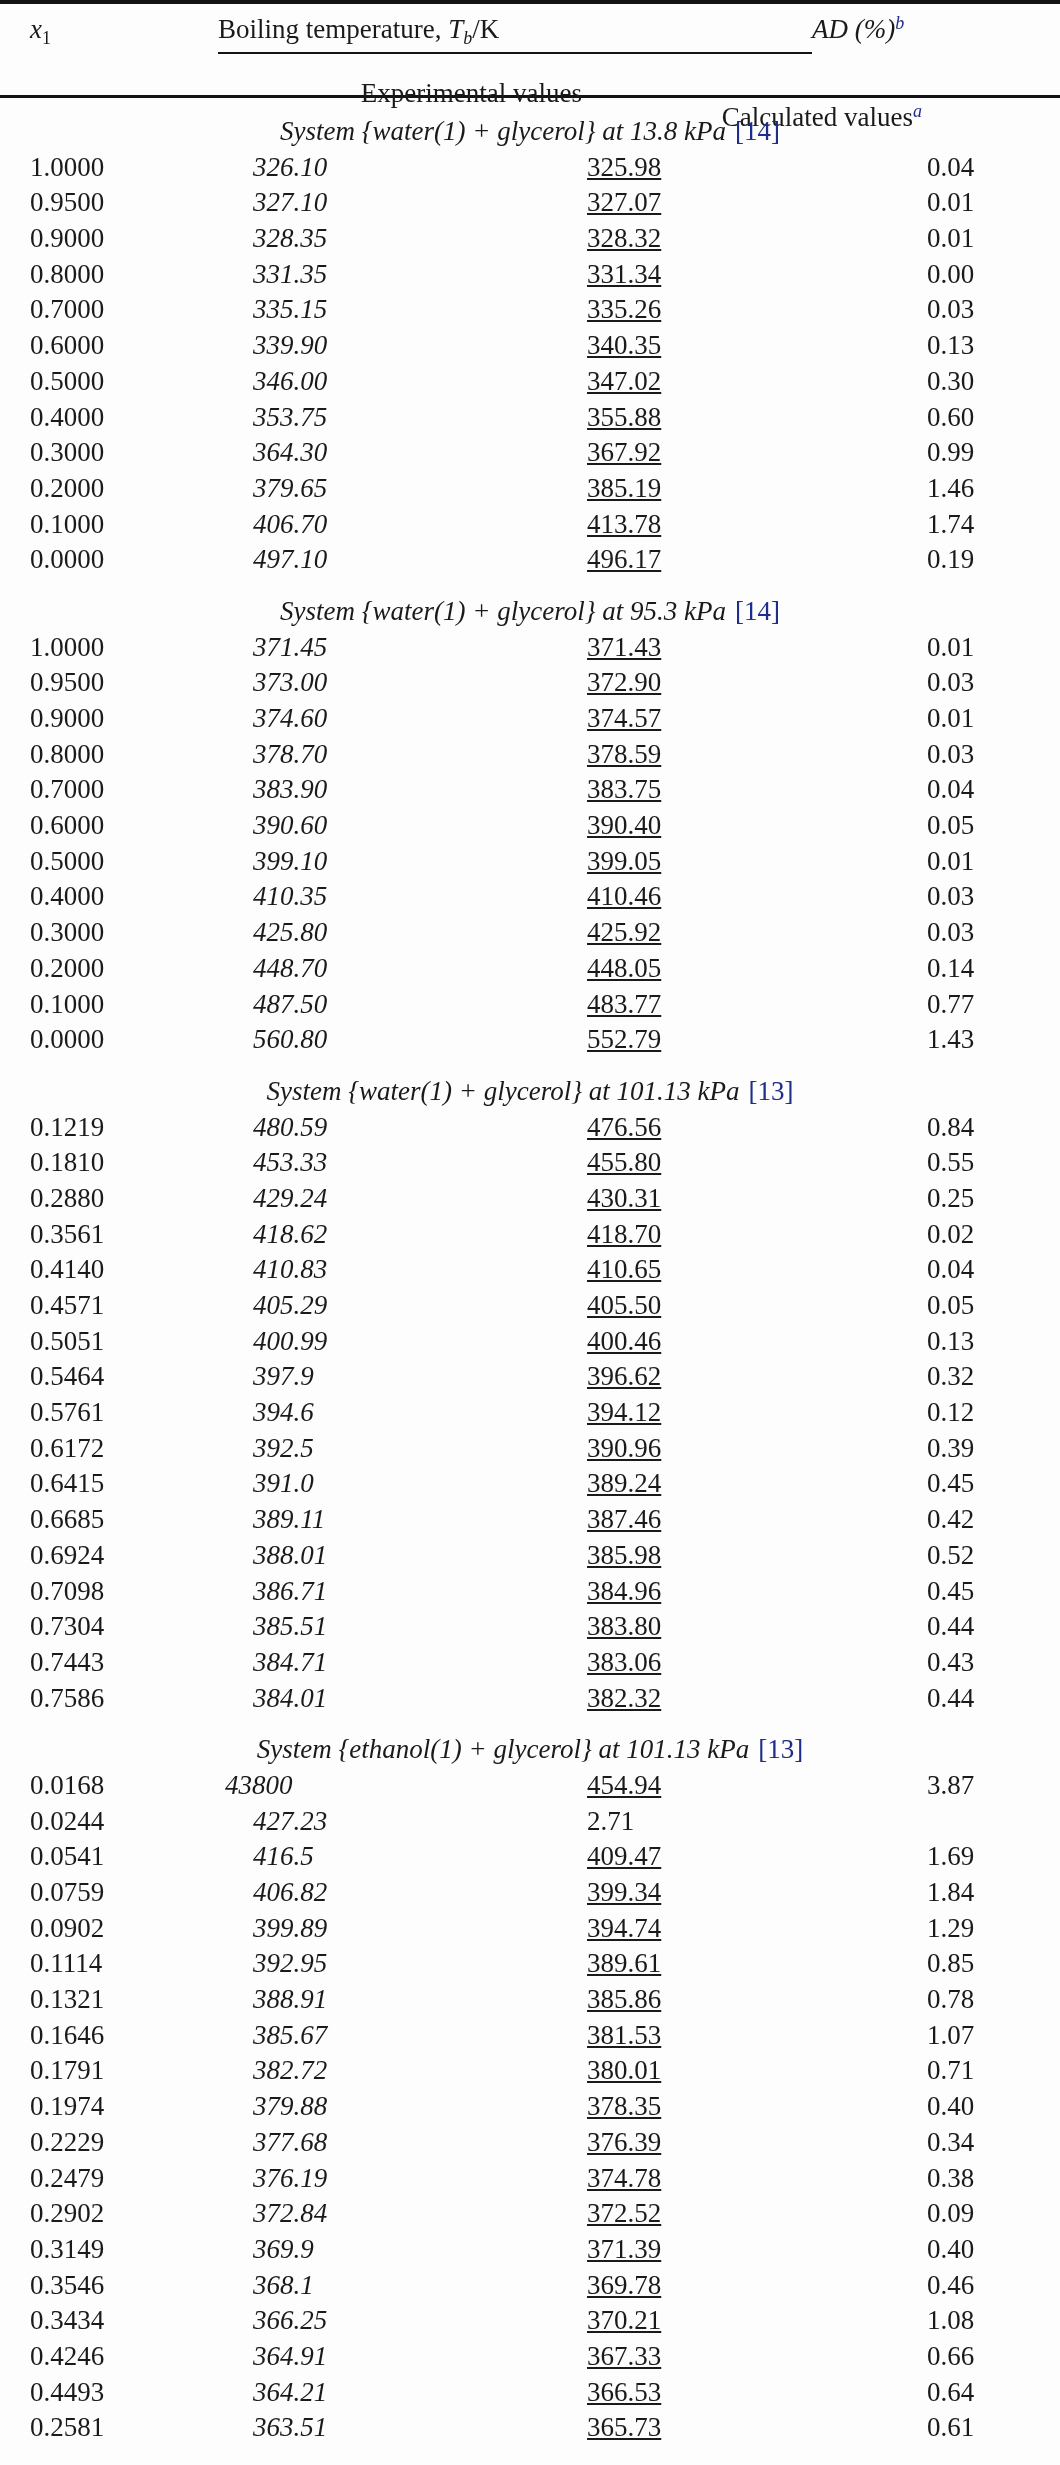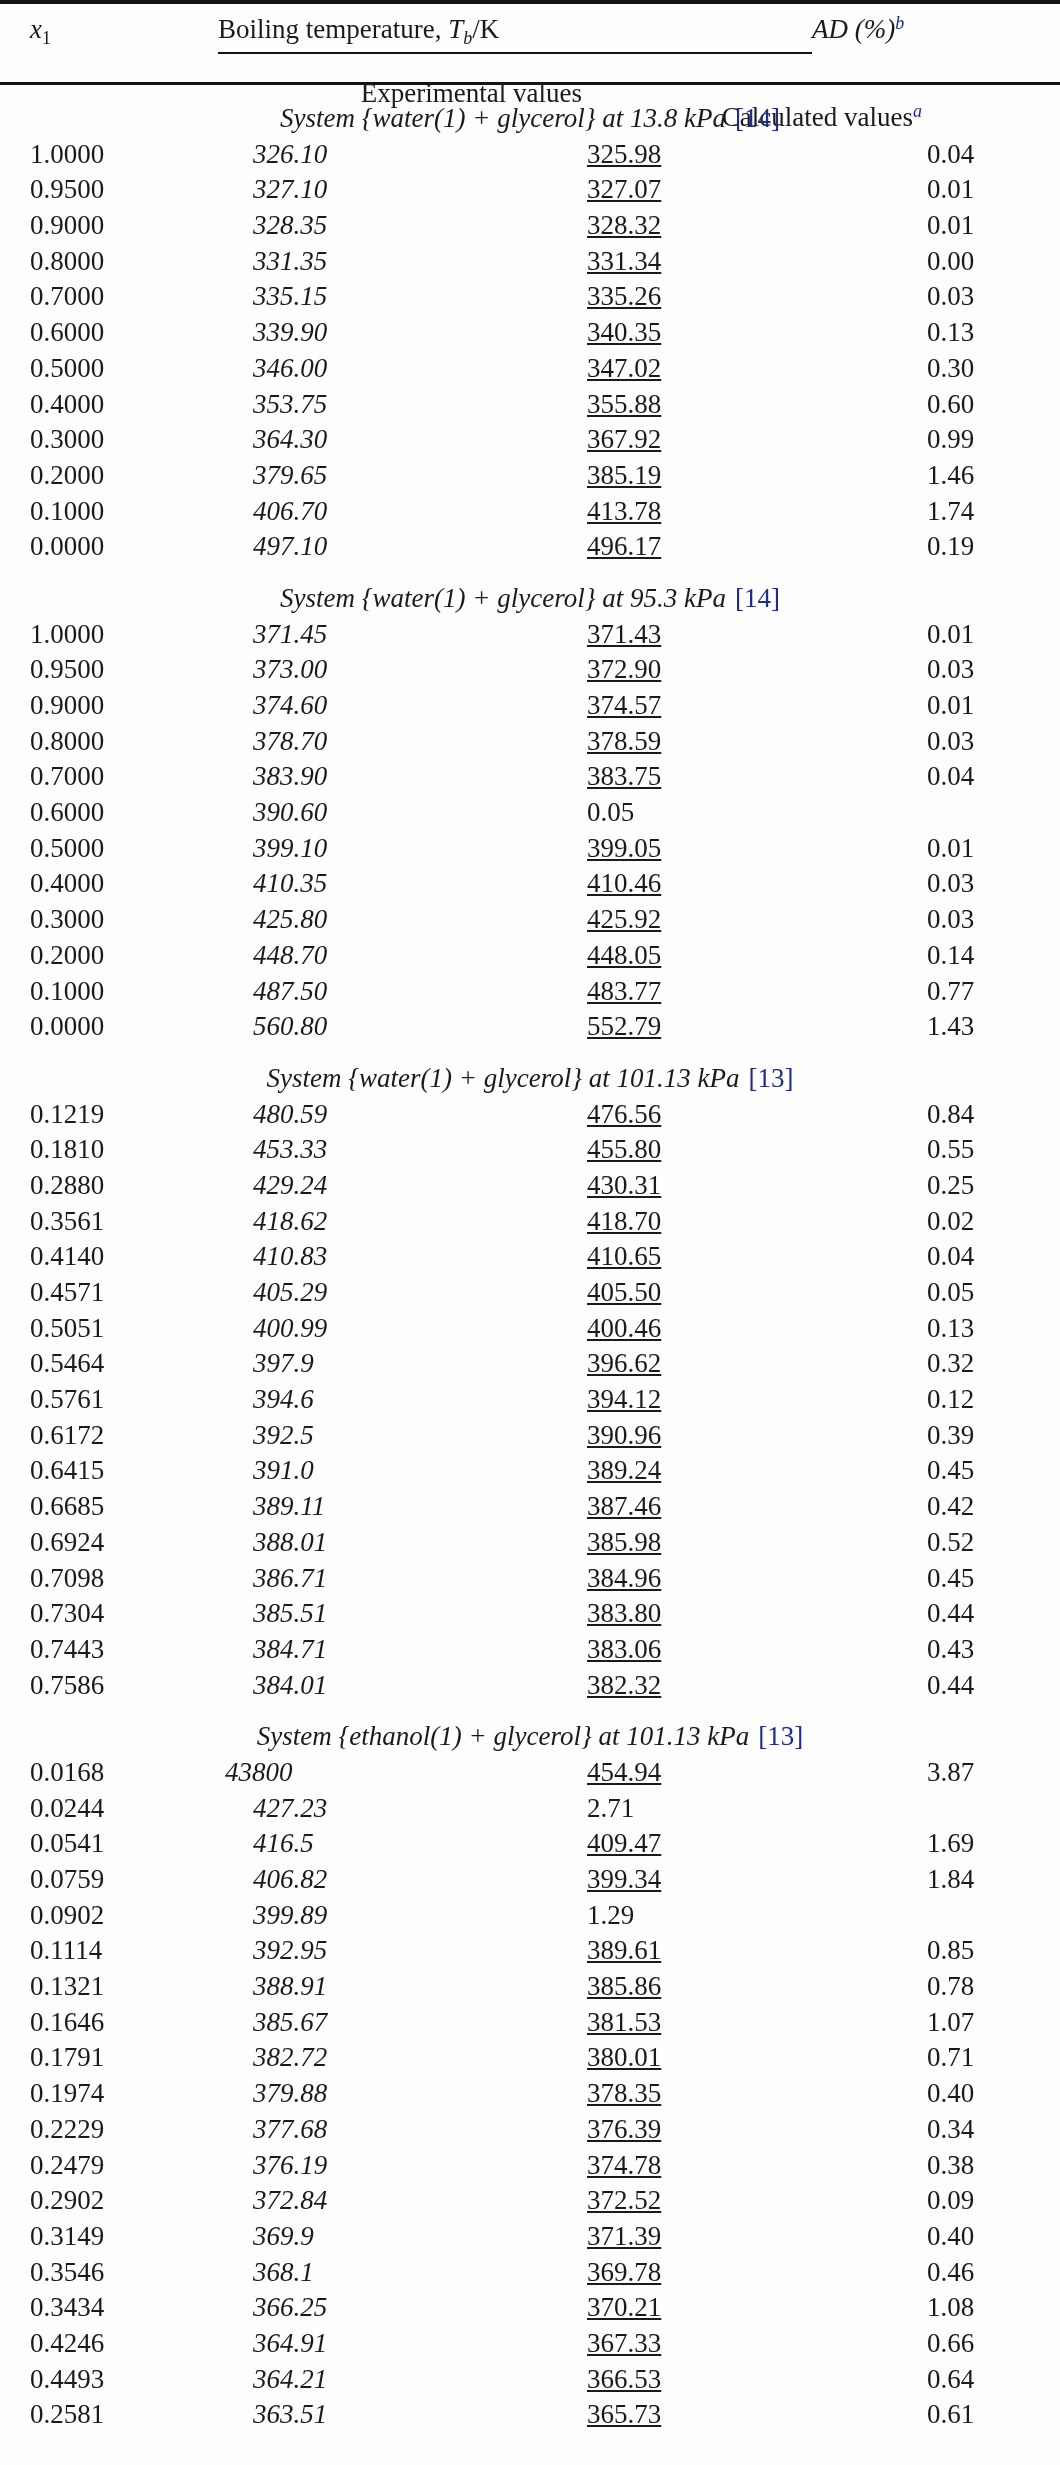--- a/index.html
+++ b/index.html
@@ -21,21 +21,21 @@
   .rule{background:var(--rule);}
   .rule-top{height:4px;width:1060px;}
   .rule-mid{height:3px;width:1060px;}
 
   
   .hrow1{display:grid;grid-template-columns:218px 594px 110px 1fr;height:50px;align-items:center;}
   .c1h{padding-left:30px;}
   .c2h-wrap{position:relative;height:50px;display:flex;align-items:center;}
   .spanner{position:absolute;left:0;bottom:0;width:594px;height:2px;}
   .c4h{font-style:italic;}
-  .hrow2{display:grid;grid-template-columns:218px 364px 340px 1fr;height:28px;align-items:center;text-align:right;}
+  .hrow2{display:grid;grid-template-columns:218px 364px 340px 1fr;height:41px;align-items:center;text-align:right;}
   .hrow2 .c3h{padding-left:4px;margin-top:48px;}
   sub{font-size:18px;vertical-align:-6px;line-height:0;}
   sup.note{font-size:18px;font-style:italic;color:var(--citation);vertical-align:9px;line-height:0;}
 
   
   .tsection .section-title{
     margin-top:16px;height:var(--lh);line-height:var(--lh);
     text-align:center;font-style:italic;
   }
   .ref{color:var(--citation);font-style:normal;margin-left:9px;text-decoration:none;cursor:pointer;}
@@ -205,20 +205,21 @@
   <div class="row">
     <span class="c1 cell">0.7000</span>
     <span class="c2 cell">383.90</span>
     <span class="c3 cell">383.75</span>
     <span class="c4 cell">0.04</span>
   </div>
 
   <div class="row">
     <span class="c1 cell">0.6000</span>
     <span class="c2 cell">390.60</span>
+    <span class="c3 cell">390.40</span>
     <span class="c4 cell">0.05</span>
   </div>
 
   <div class="row">
     <span class="c1 cell">0.5000</span>
     <span class="c2 cell">399.10</span>
     <span class="c3 cell">399.05</span>
     <span class="c4 cell">0.01</span>
   </div>
 
@@ -413,20 +414,21 @@
   <div class="row">
     <span class="c1 cell">0.0759</span>
     <span class="c2 cell">406.82</span>
     <span class="c3 cell">399.34</span>
     <span class="c4 cell">1.84</span>
   </div>
 
   <div class="row">
     <span class="c1 cell">0.0902</span>
     <span class="c2 cell">399.89</span>
+    <span class="c3 cell">394.74</span>
     <span class="c4 cell">1.29</span>
   </div>
 
   <div class="row">
     <span class="c1 cell">0.1114</span>
     <span class="c2 cell">392.95</span>
     <span class="c3 cell">389.61</span>
     <span class="c4 cell">0.85</span>
   </div>
 

